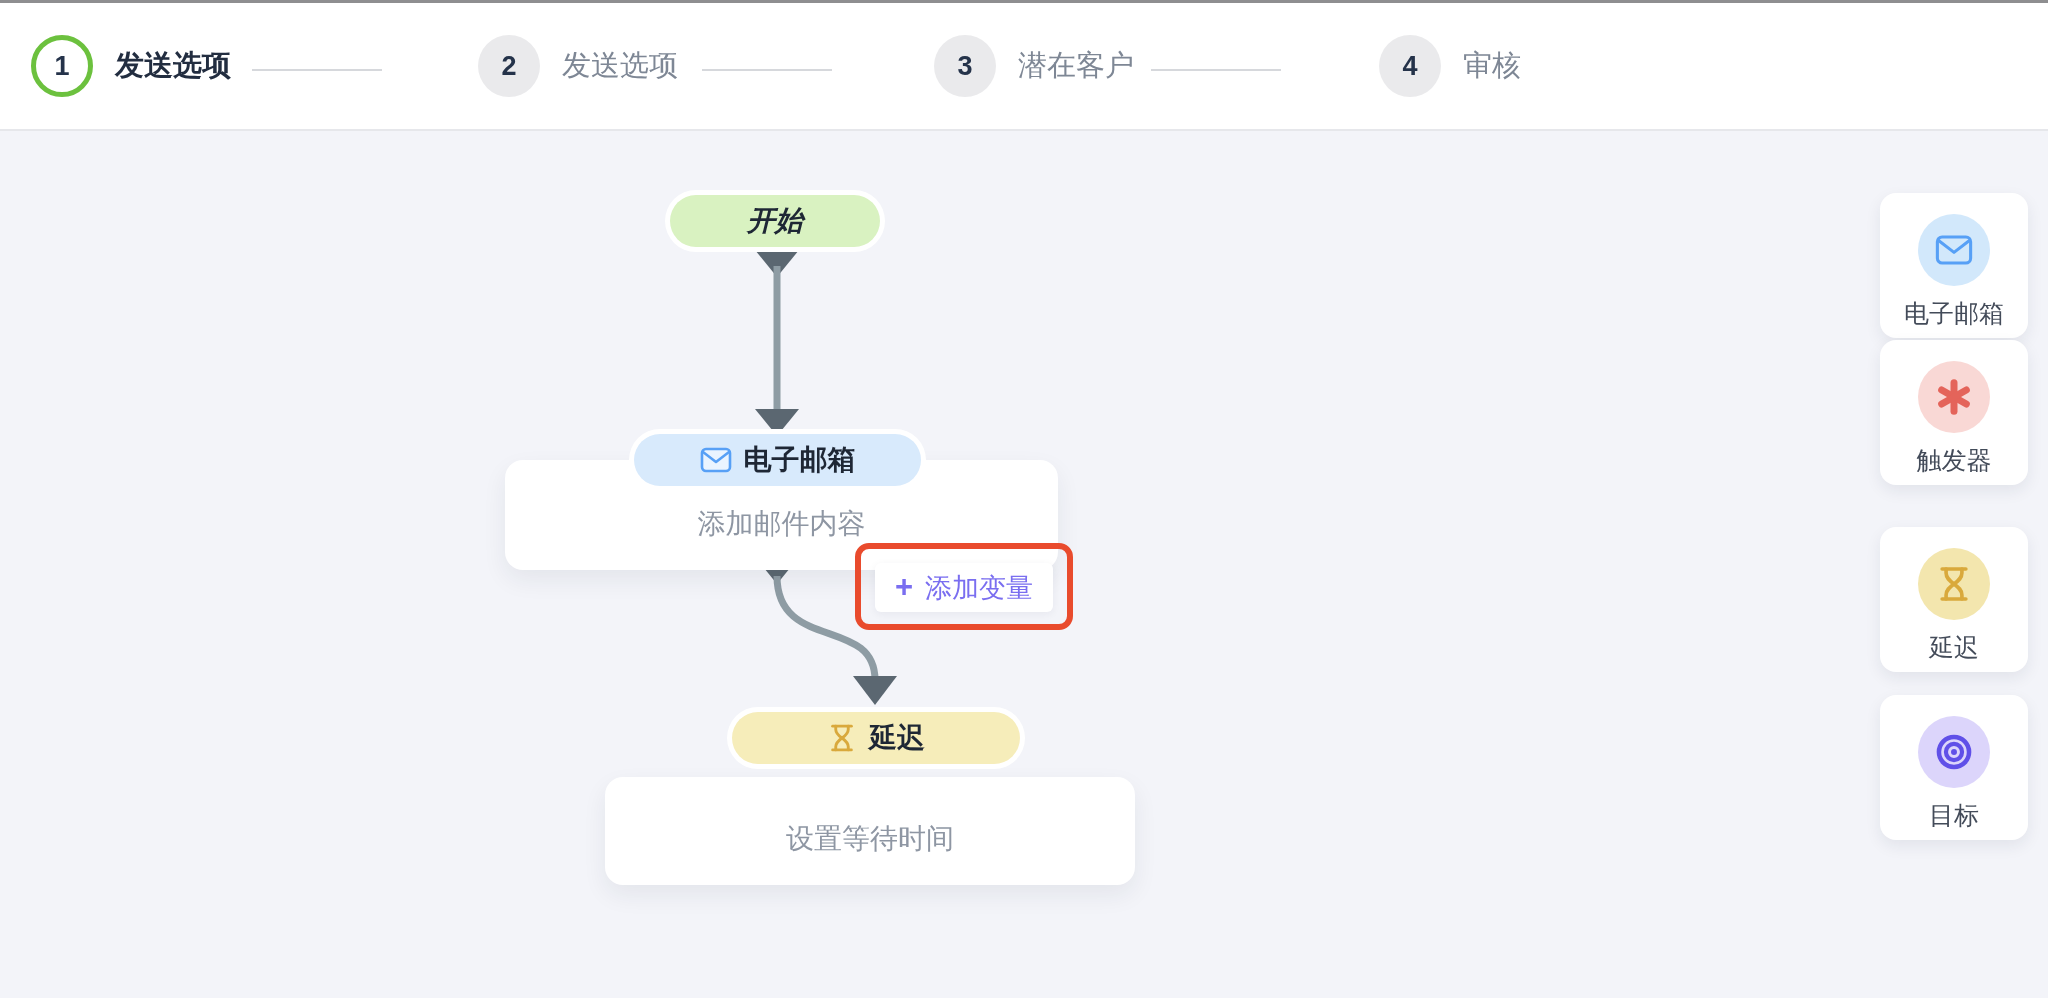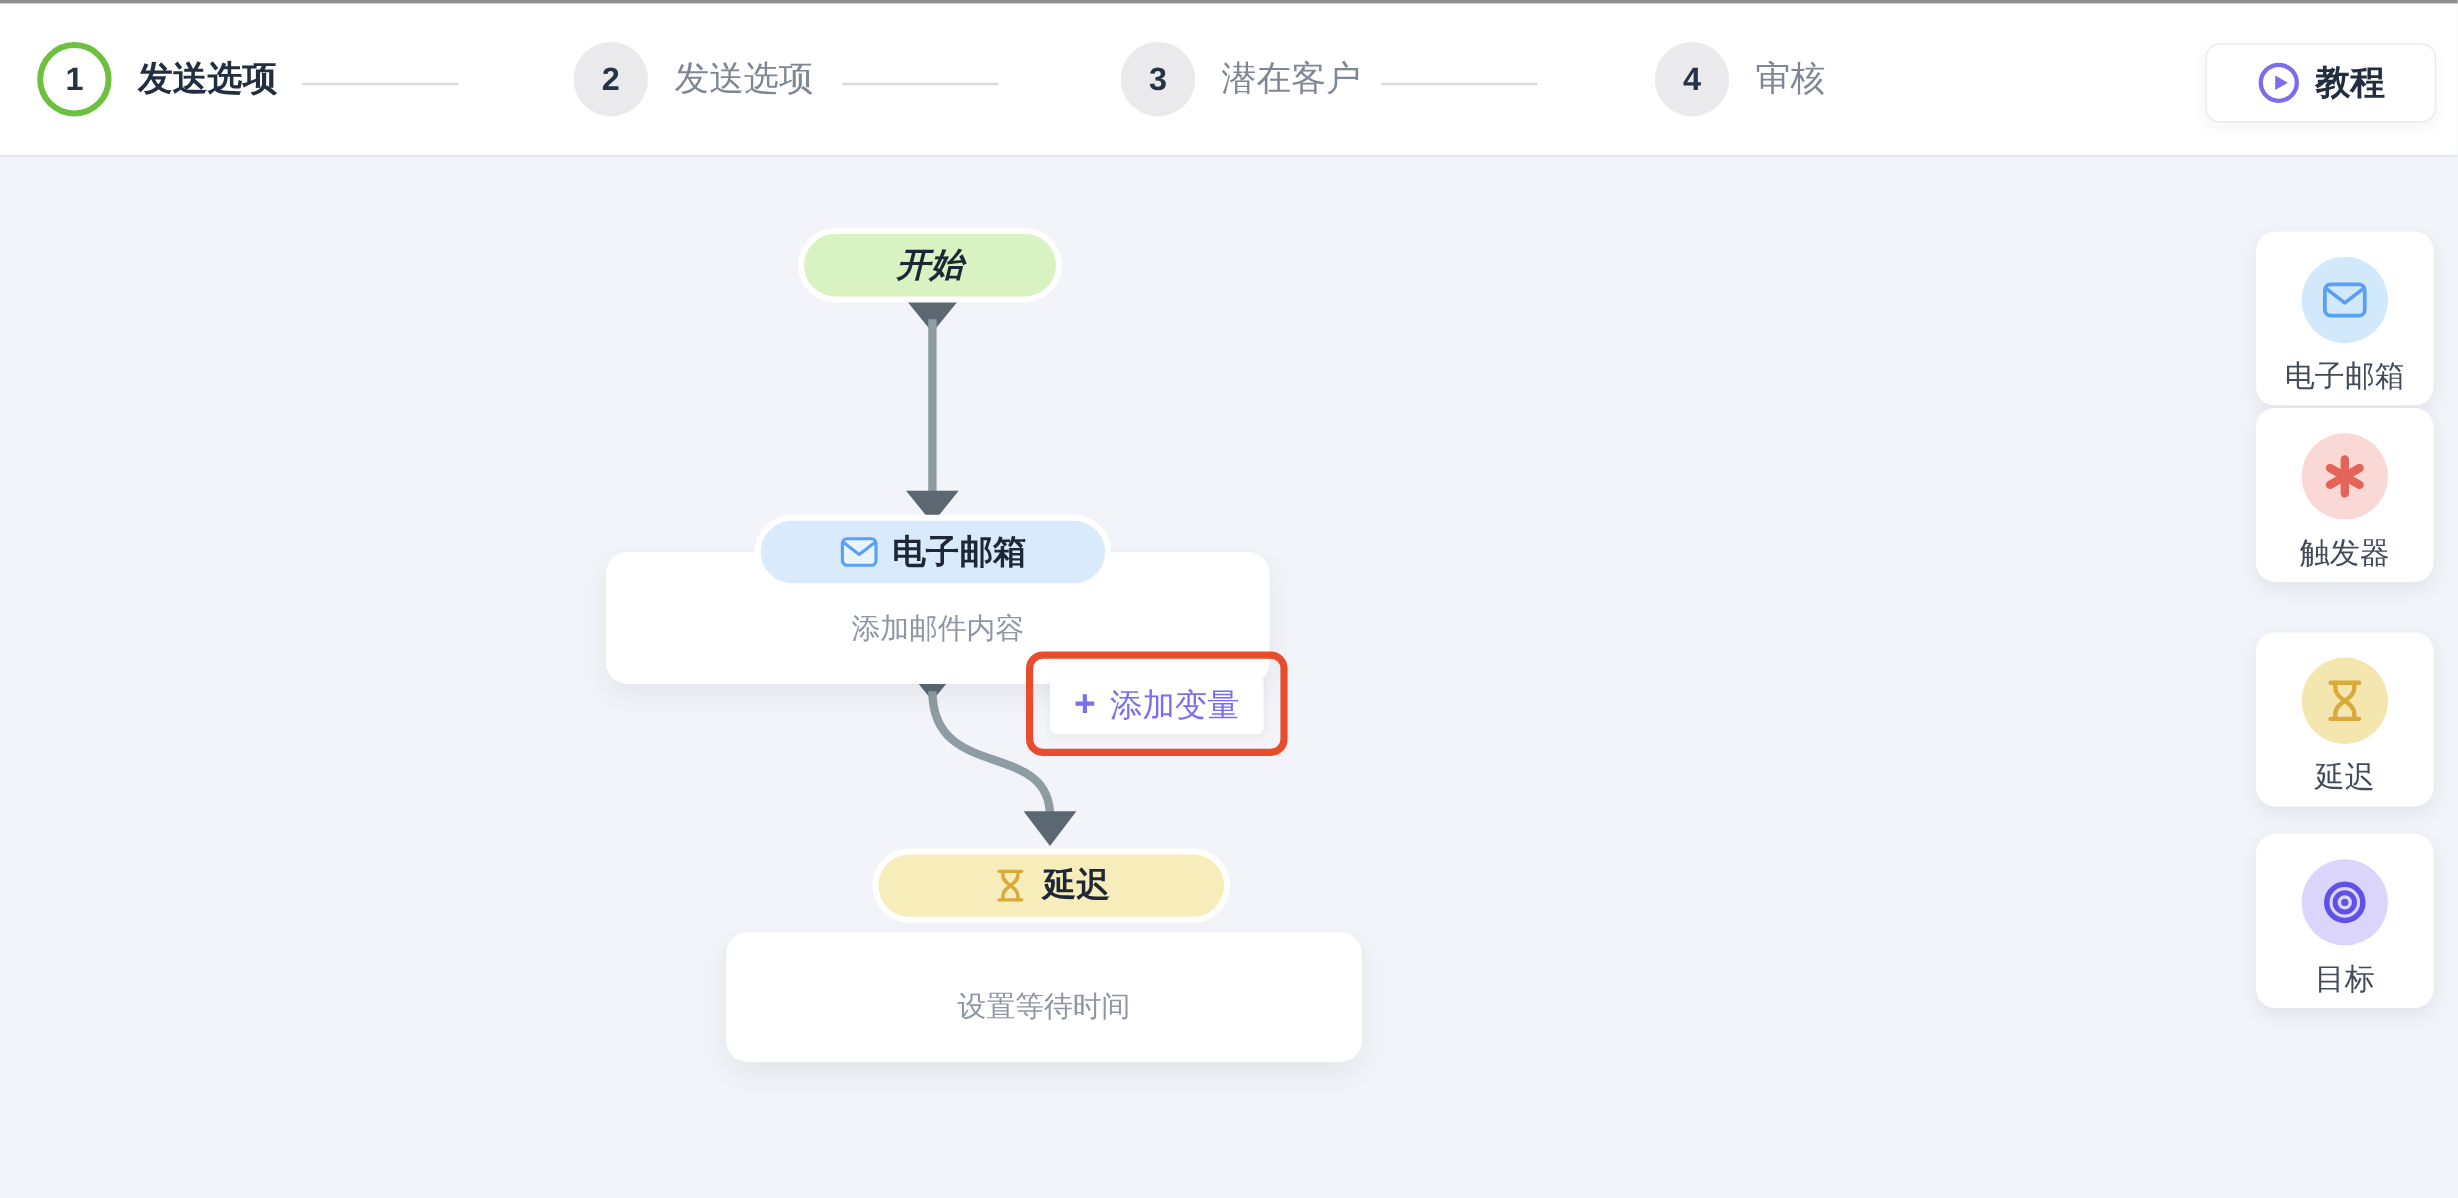--- a/index.html
+++ b/index.html
@@ -50,21 +50,21 @@
     font-size:28px; font-weight:bold; color:#1e2735; cursor:pointer;
   }
   .pill-start { left:670px; top:195px; width:210px; background:#d9f2c1;font-style:italic; }
   .pill-email { left:634px; top:434px; width:287px; background:#d8eafc; }
   .pill-delay { left:732px; top:712px; width:288px; background:#f6edba; }
 
   .node-card {
     position:absolute; background:#ffffff; border-radius:18px;
     box-shadow:0 10px 24px rgba(30,40,60,0.07);
     display:flex; align-items:center; justify-content:center;
-    font-size:24px; color:#8e96a3; cursor:pointer;
+    font-size:28px; color:#8e96a3; cursor:pointer;
   }
   .card-email { left:505px; top:460px; width:553px; height:110px; padding-top:18px; }
   .card-delay { left:605px; top:777px; width:530px; height:108px; padding-top:16px; }
 
   
   .highlight-box {
     position:absolute; left:855px; top:543px; width:218px; height:87px;
     border:6px solid #e94b2d; border-radius:14px; pointer-events:none;
   }
   .add-var-btn {
@@ -127,27 +127,20 @@
   </div>
   <div class="step-divider" style="left:1151px"></div>
 
   <div class="step" style="left:1379px">
     <div class="step-circle">
         <span>4</span>
       </div>
     <div class="step-label">审核</div>
   </div>
 
-  <div class="tutorial-btn">
-    <svg width="36" height="36" viewBox="0 0 24 24">
-      <circle cx="12" cy="12" r="10" fill="none" stroke="#7b6cf0" stroke-width="2.4"></circle>
-      <polygon points="10,8 17,12 10,16" fill="#7b6cf0"></polygon>
-    </svg>
-    <span class="lbl">教程</span>
-  </div>
 </div>
 
 <svg class="connectors" width="2048" height="998">
   <polygon points="755,250 799,250 777,277" fill="#5b6771"></polygon>
   <line x1="777" y1="266" x2="777" y2="415" stroke="#8e9ca4" stroke-width="7"></line>
   <polygon points="755,409 799,409 777,436" fill="#5b6771"></polygon>
   <polygon points="755,557 799,557 777,584" fill="#5b6771"></polygon>
   <path d="M777,576 C777,652 875,616 875,680" fill="none" stroke="#8e9ca4" stroke-width="7"></path>
   <polygon points="853,676 897,676 875,705" fill="#5b6771"></polygon>
   <polygon points="851,843 899,843 875,871" fill="#5b6771"></polygon>

